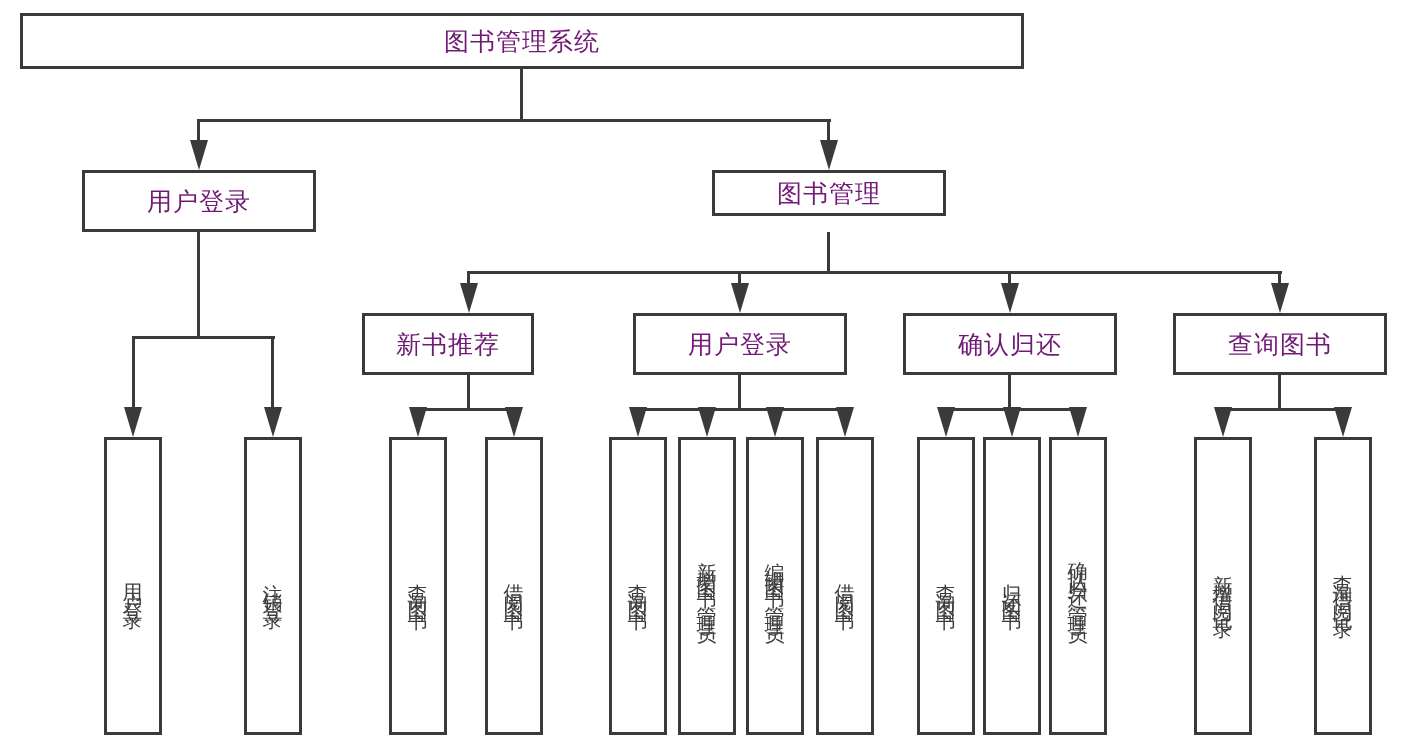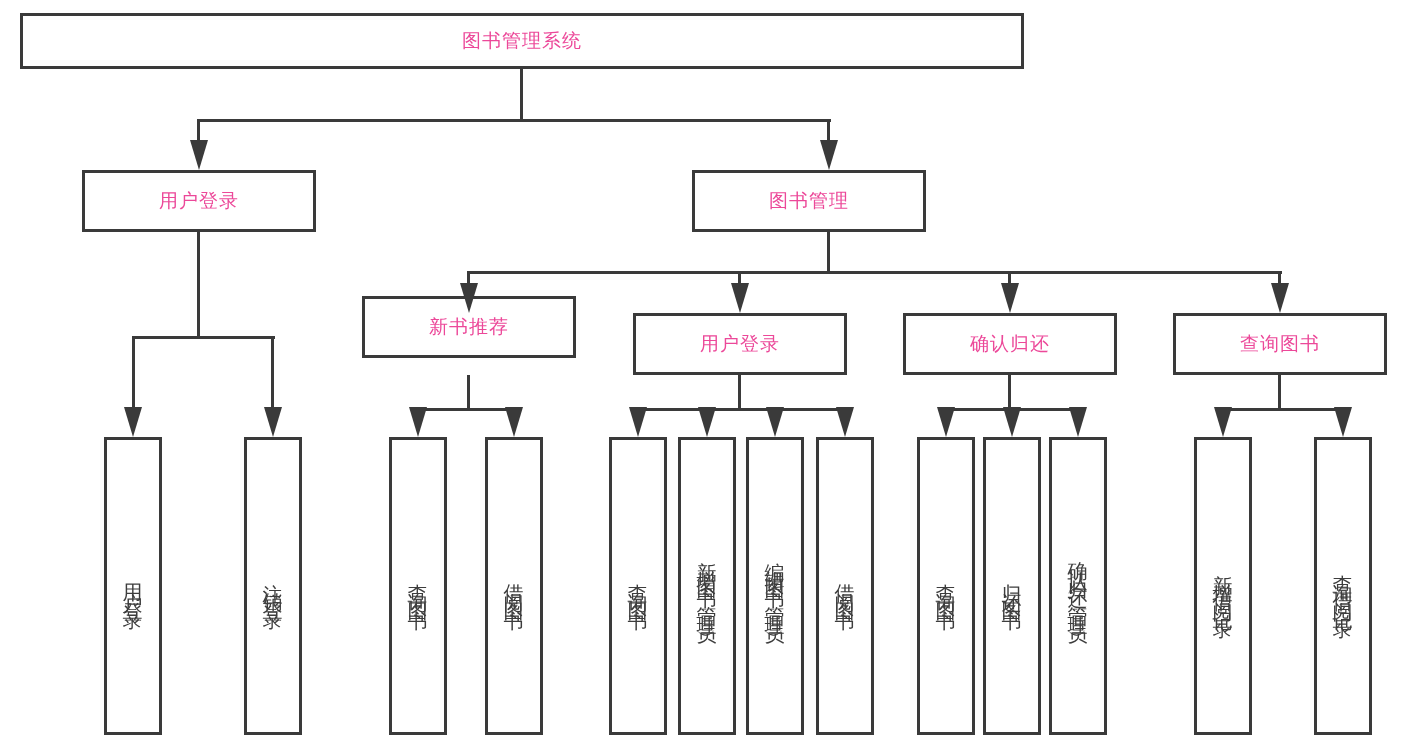--- a/index.html
+++ b/index.html
@@ -11,22 +11,22 @@
     font-family:"DejaVu Sans","Liberation Sans",sans-serif;
   }
   .node {
     position:absolute;
     box-sizing:border-box;
     border:3px solid #3a3a3a;
     background:#ffffff;
     display:flex; align-items:center; justify-content:center;
   }
   .node.h span {
-    font-size:19px;
-    color:#ec4899;
+    font-size:25px;
+    color:#701a75;
     letter-spacing:1px;
     white-space:nowrap;
     text-align:center;
   }
   .node.v { width:58px; height:298px; }
   .vt {
     writing-mode:vertical-rl;
     text-orientation:mixed;
     font-size:20px;
     letter-spacing:9px;
@@ -55,25 +55,25 @@
 
 <div id="canvas">
 
   <div class="node h" style="left:20px; top:13px; width:1004px; height:56px;">
     <span>图书管理系统</span>
   </div>
 
   <div class="node h" style="left:82px; top:170px; width:234px; height:62px;">
     <span>用户登录</span>
   </div>
-  <div class="node h" style="left:692px; top:170px; width:234px; height:62px;">
+  <div class="node h" style="left:712px; top:170px; width:234px; height:46px;">
     <span>图书管理</span>
   </div>
 
-  <div class="node h" style="left:362px; top:296px; width:214px; height:62px;">
+  <div class="node h" style="left:362px; top:313px; width:172px; height:62px;">
     <span>新书推荐</span>
   </div>
   <div class="node h" style="left:633px; top:313px; width:214px; height:62px;">
     <span>用户登录</span>
   </div>
   <div class="node h" style="left:903px; top:313px; width:214px; height:62px;">
     <span>确认归还</span>
   </div>
   <div class="node h" style="left:1173px; top:313px; width:214px; height:62px;">
     <span>查询图书</span>

